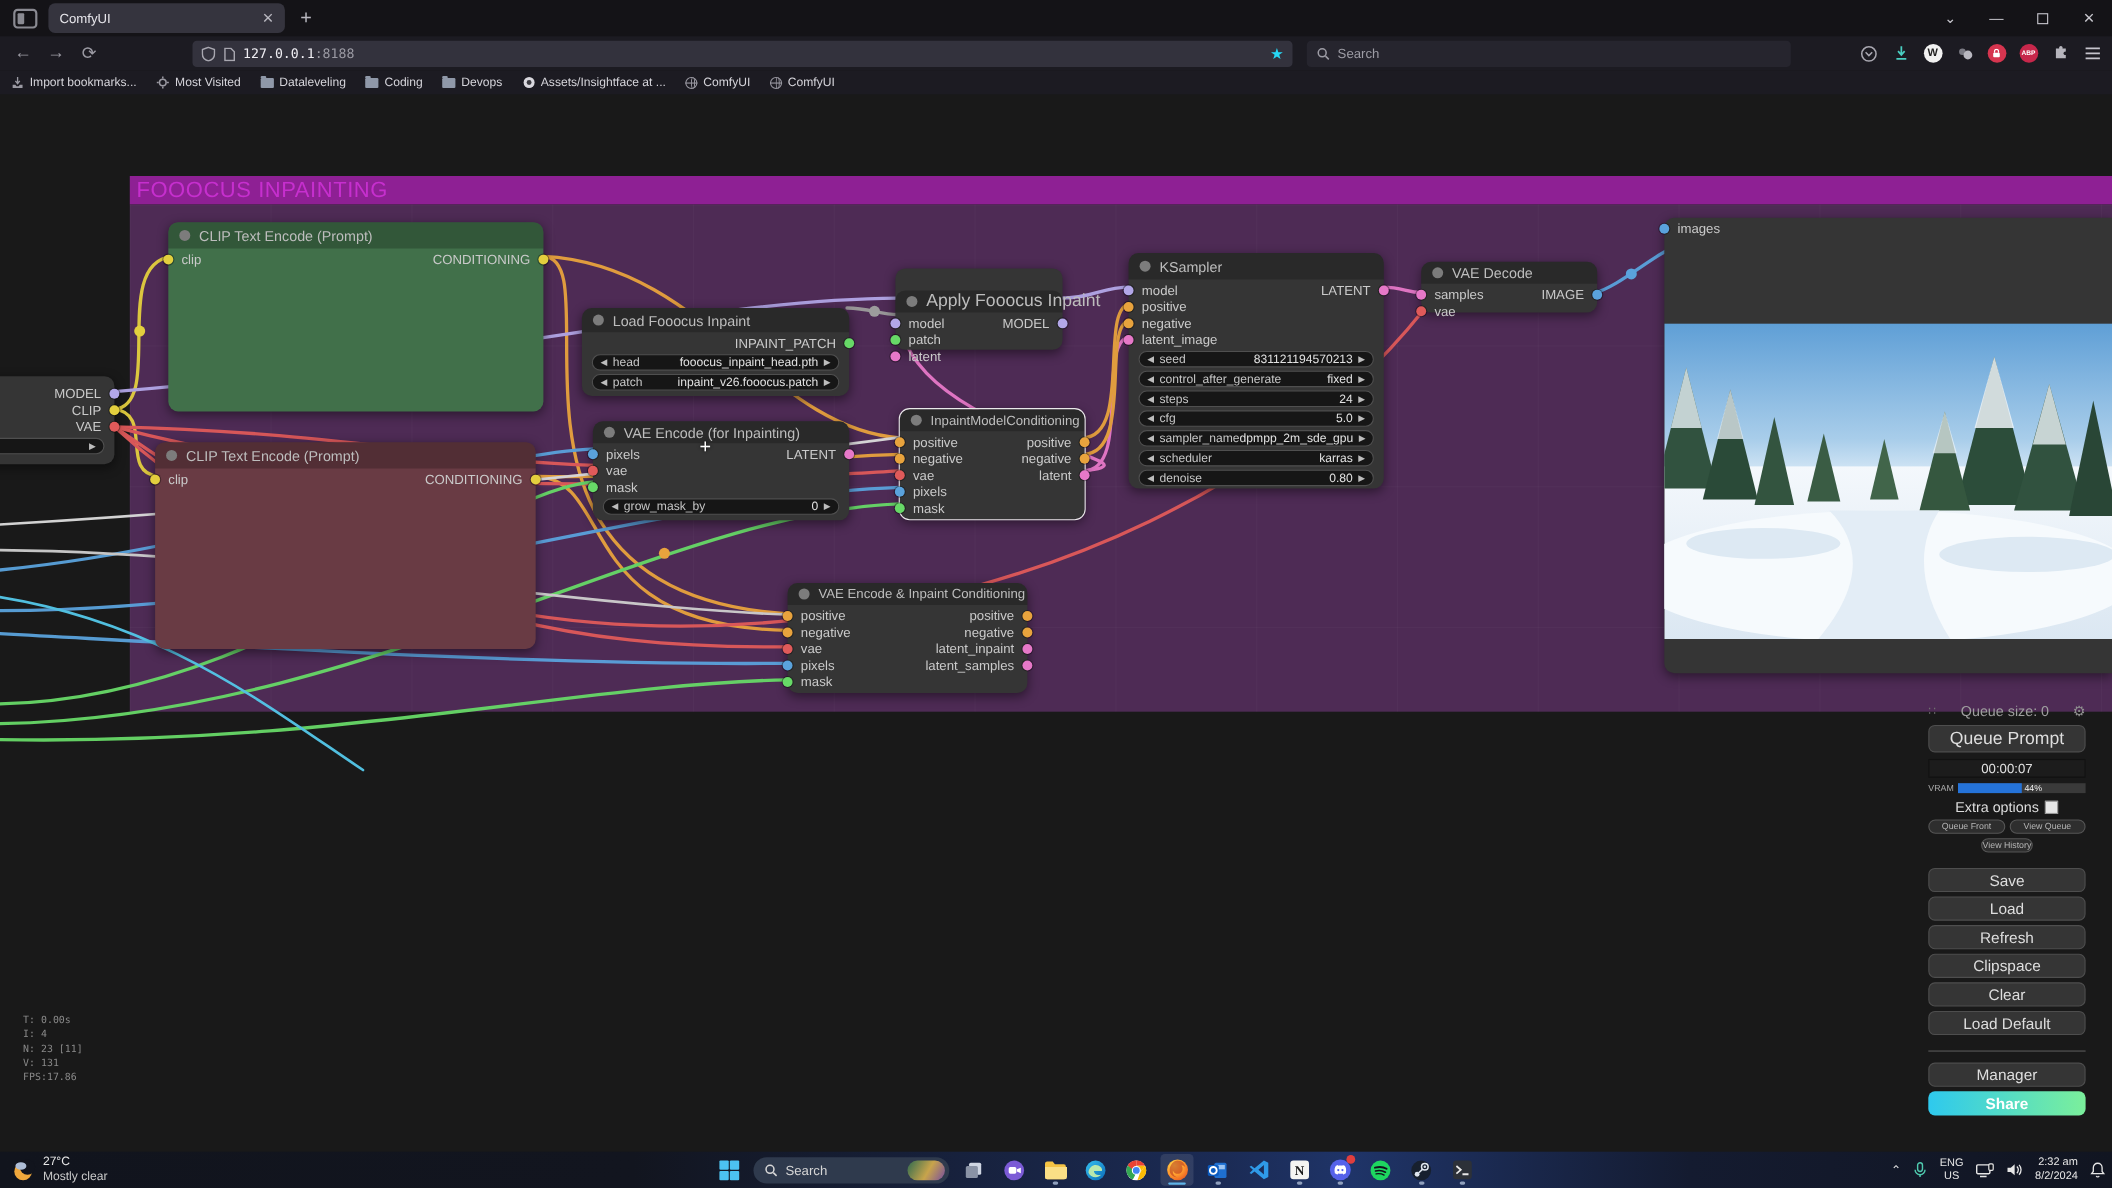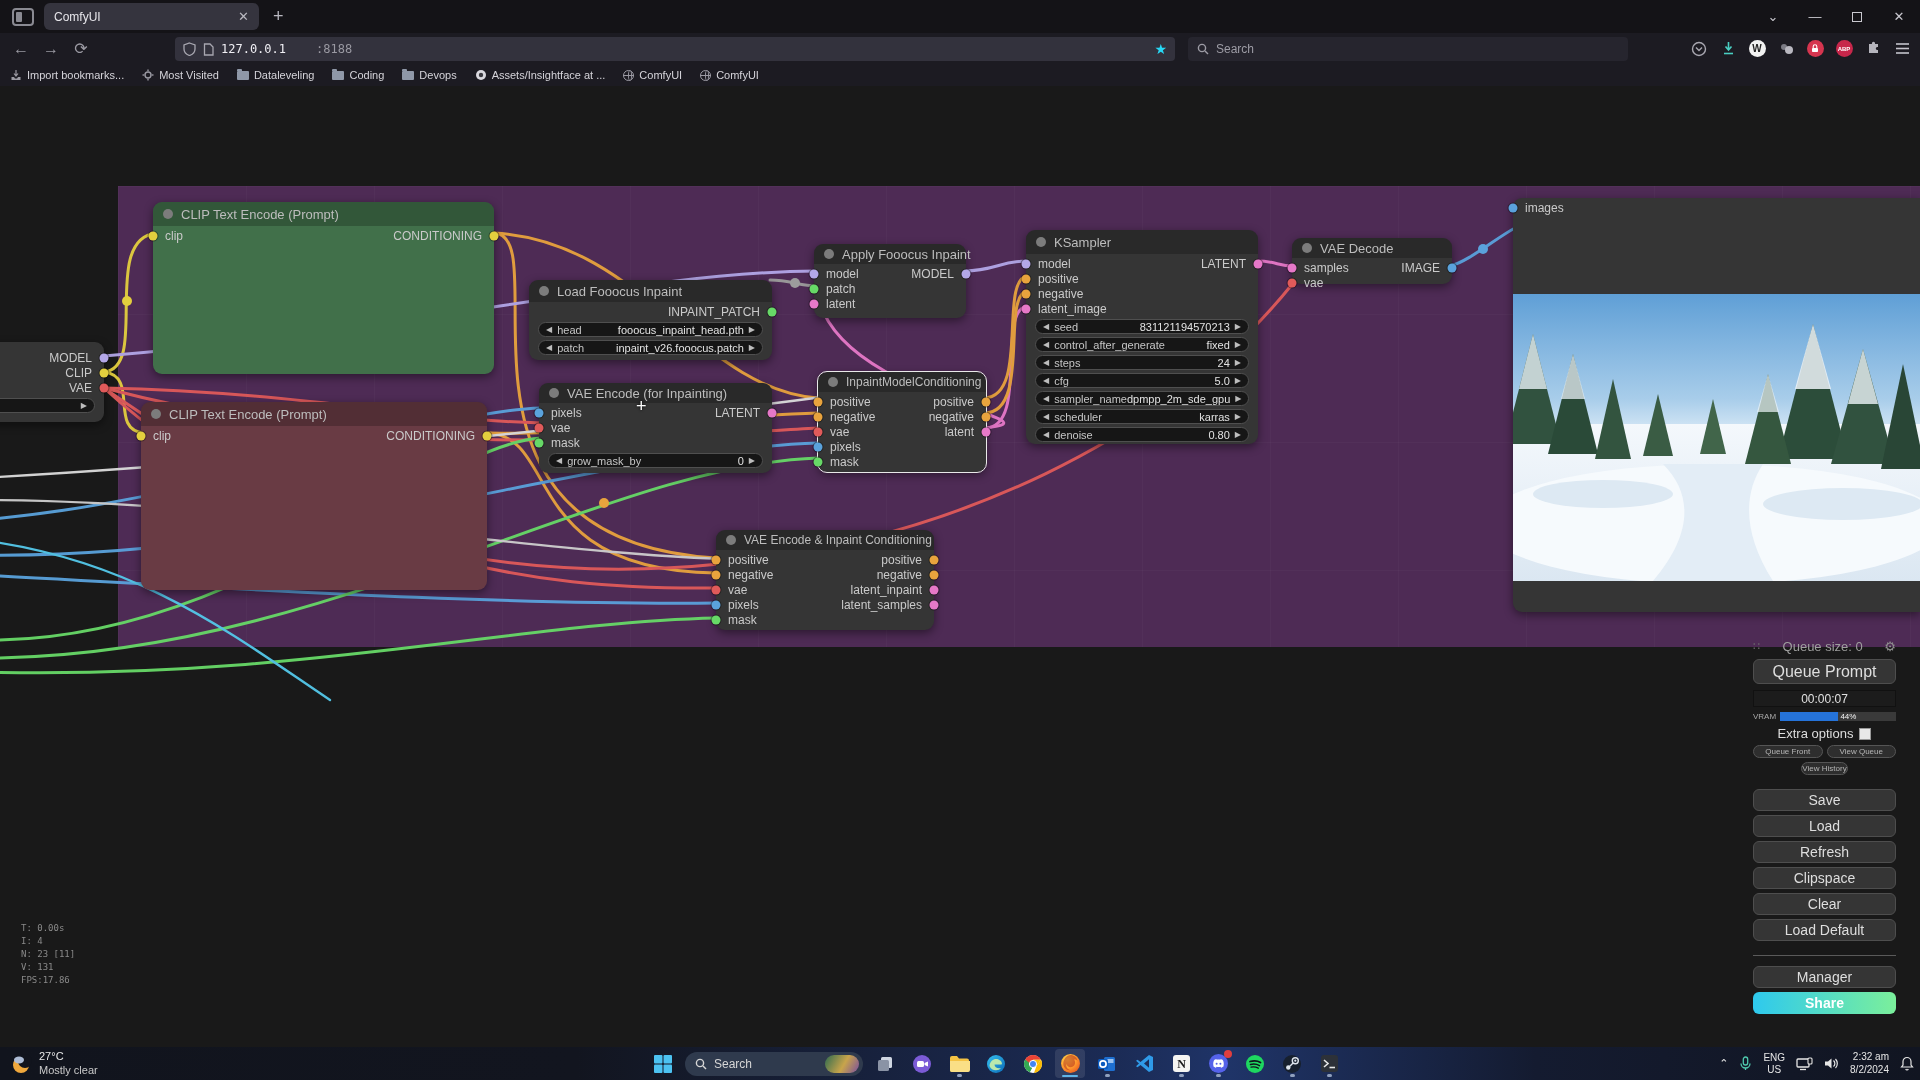--- a/index.html
+++ b/index.html
@@ -14,21 +14,21 @@
   .tab .tclose { margin-left:auto; color:#b9b8c0; font-size:13px; cursor:default; }
   .newtab { color:#b9b8c0; font-size:18px; margin-left:14px; }
   .wincontrols { position:absolute; right:0; top:0; height:33px; display:flex; align-items:center; gap:0; }
   .wc { width:42px; height:33px; display:flex; align-items:center; justify-content:center; color:#c9c8cf; font-size:13px; }
   .wc .boxish { width:10px; height:10px; border:1px solid #c9c8cf; }
   .navbar { position:absolute; left:0; top:33px; width:1920px; height:31px; background:#1c1b22; display:flex; align-items:center; }
   .navbtn { color:#9b9aa3; font-size:16px; width:30px; text-align:center; }
   .urlbar { position:absolute; left:175px; top:37px; width:1000px; height:24px; background:#33323d; border-radius:4px; display:flex; align-items:center; padding:0 8px; gap:7px; }
   .urlbar svg { flex:0 0 auto; }
   .urltext { font-family:"DejaVu Sans Mono", monospace; font-size:12px; color:#f0eff4; }
-  .urltext .port { color:#9a99a2;margin-left:30px; }
+  .urltext .port { color:#9a99a2; }
   .star { margin-left:auto; color:#27d8f5; font-size:14px; }
   .searchbar { position:absolute; left:1188px; top:37px; width:440px; height:24px; background:#26252e; border-radius:4px; display:flex; align-items:center; padding:0 9px; gap:7px; color:#9d9ca5; font-size:12px; }
   .navicons { position:absolute; right:8px; top:33px; height:31px; display:flex; align-items:center; gap:9px; }
   .ni { width:20px; height:20px; display:flex; align-items:center; justify-content:center; }
   .circ { width:17px; height:17px; border-radius:50%; display:flex; align-items:center; justify-content:center; font-weight:bold; }
   .bookbar { position:absolute; left:0; top:64px; width:1920px; height:22px; background:#1c1b22; display:flex; align-items:center; gap:18px; padding-left:10px; }
   .bm { display:flex; align-items:center; gap:5px; color:#d5d4da; font-size:11px; }
   .bmicon { width:12px; height:12px; display:inline-block; }
   .fold { width:12px; height:9px; background:#8f98a8; border-radius:1px; position:relative; }
   .fold:before { content:""; position:absolute; left:0; top:-2px; width:5px; height:2px; background:#8f98a8; border-radius:1px 1px 0 0; }
@@ -244,20 +244,23 @@
       <span>ComfyUI</span>
     </span>
   <span class="bm">
       <span class="bmicon globe"></span>
       <span>ComfyUI</span>
     </span>
 </div>
 
 <div class="canvas">
 
+  <div class="group-head">
+    <div class="group-title">FOOOCUS INPAINTING</div>
+  </div>
   <div class="group-body"></div>
 
   <svg class="wires">
     <g fill="none" stroke-width="3" stroke-linecap="round" opacity="0.95">
 
       <path d="M104,286 C150,282 100,154 156,147" stroke="#e3cf3e"></path>
       <path d="M104,286 C140,290 108,344 144,347" stroke="#e3cf3e"></path>
 
       <path d="M494,147 C640,154 700,304 818,312" stroke="#e8a33d"></path>
       <path d="M494,147 C560,150 420,454 716,472" stroke="#e8a33d"></path>
@@ -376,21 +379,21 @@
       <div class="widget">
           <span class="arr">◀</span>
           <span class="wname">patch</span>
           <span class="wval">inpaint_v26.fooocus.patch</span>
           <span class="arr">▶</span>
         </div>
     </div>
   </div>
 
   <div class="node" style="left:814px; top:158px; width:152px; height:74px;">
-    <div class="node-header" style="height:20px; font-size:13px;">
+    <div class="node-header" style="height:20px; font-size:16px;margin-top:20px;">
         <span class="cdot"></span>
         <span>Apply Fooocus Inpaint</span>
       </div>
     <div class="rows">
       <div class="row">
           <span>model</span>
           <span>MODEL</span>
           <span class="dot in dot-m"></span>
           <span class="dot out dot-m"></span>
         </div>

